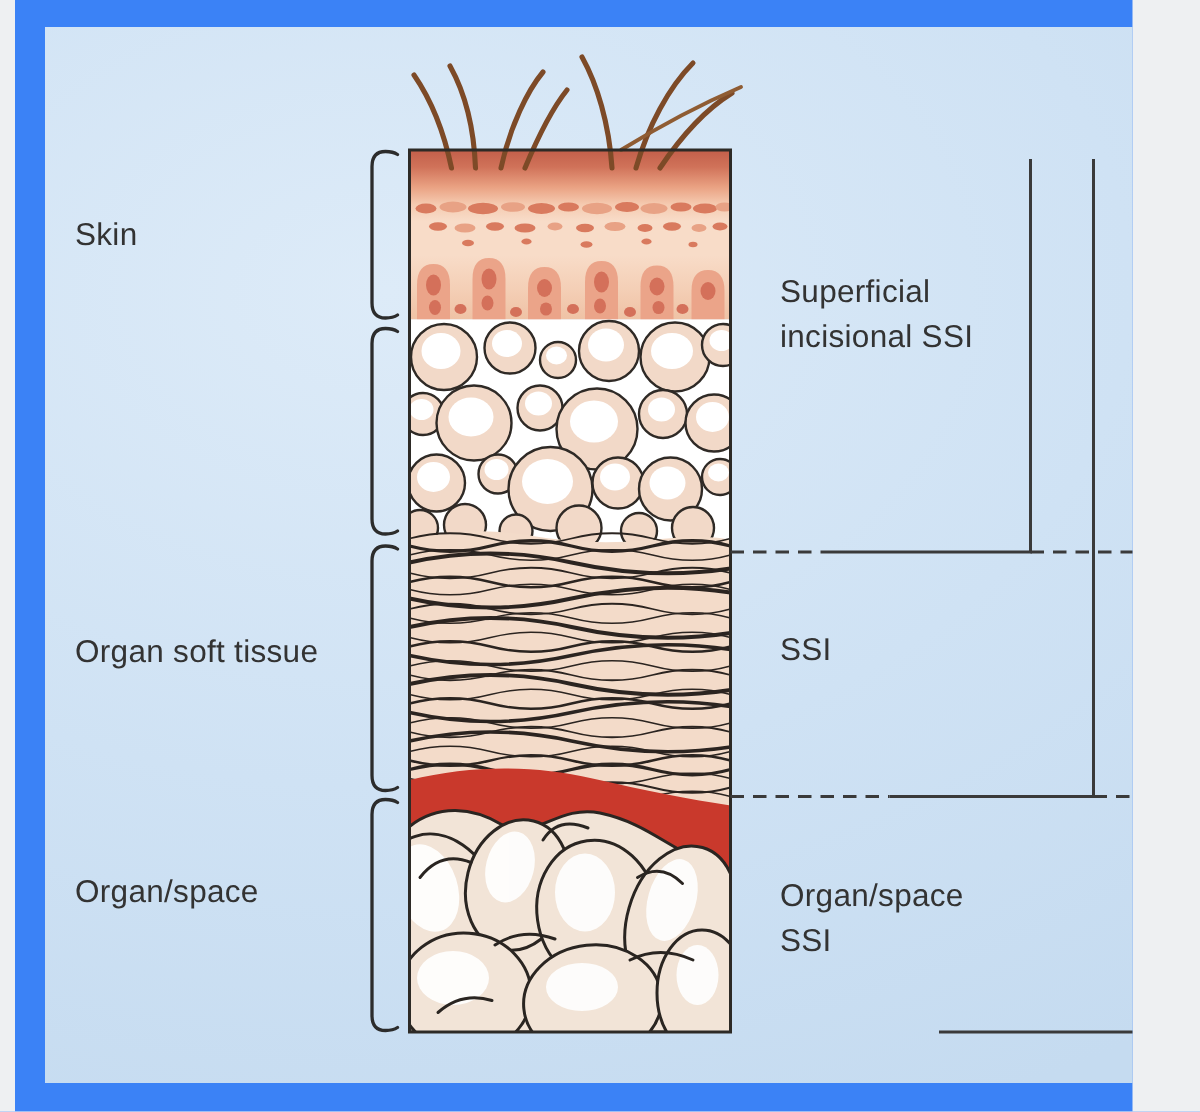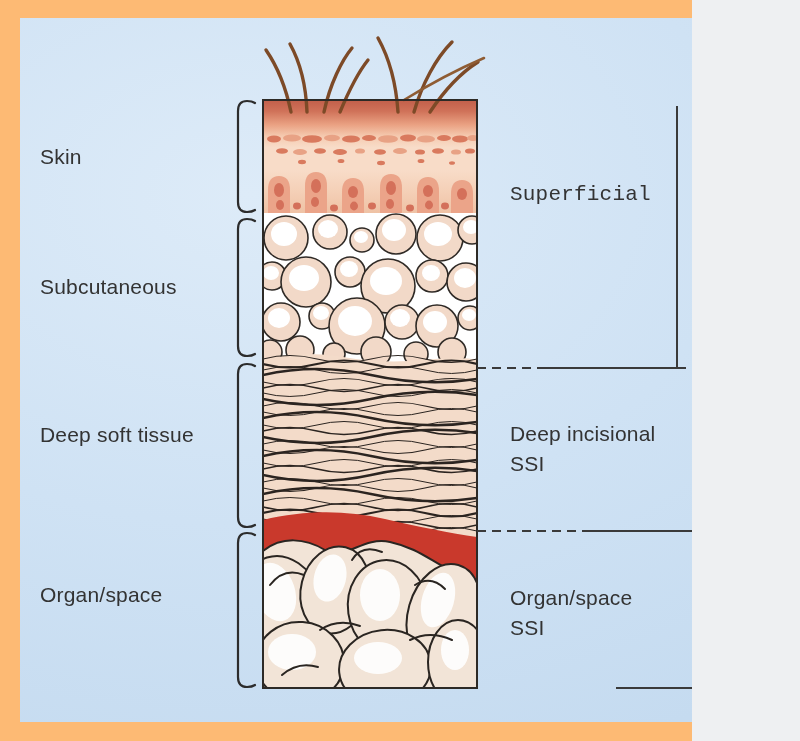--- a/index.html
+++ b/index.html
@@ -1,19 +1,20 @@
 <!DOCTYPE html>
 <html><head>
 <meta charset="utf-8">
 <style>
   html,body{margin:0;padding:0;background:#eef0f2;}
   #stage{
-    position:relative;width:692px;height:741px;overflow:hidden;
-    background:#fdba74;
+    position:relative;width:745px;height:741px;overflow:hidden;
+    background:#3b82f6;
     font-family:"Liberation Sans","DejaVu Sans",sans-serif;
+    margin-left:10px;
   }
   #panel{
     position:absolute;left:20px;top:18px;width:761px;height:704px;
     background:radial-gradient(ellipse 900px 600px at 30% 25%, #ddebf8 0%, #cfe2f4 55%, #c5dbf0 100%);
   }
   svg.art{position:absolute;left:0;top:0;}
   .label{
     position:absolute;color:#333333;font-size:21px;line-height:30px;
     letter-spacing:0.2px;white-space:nowrap;
   }
@@ -256,33 +257,32 @@
         <line x1="477" y1="531" x2="583" y2="531"></line>
         <line x1="719" y1="531" x2="777" y2="531"></line>
       </g>
     </g>
   </svg>
 
   <div class="label" style="left:40px;top:142px;">
     <span>Skin</span>
   </div>
   <div class="label" style="left:40px;top:272px;">
-    <span>Subcutaneous</span>
   </div>
   <div class="label" style="left:40px;top:420px;">
-    <span>Deep soft tissue</span>
+    <span>Organ soft tissue</span>
   </div>
   <div class="label" style="left:40px;top:580px;">
     <span>Organ/space</span>
   </div>
 
-  <div class="label" style="left:510px;top:180px;font-family:Liberation Mono, monospace;">
+  <div class="label" style="left:510px;top:180px;">
     <span>Superficial</span>
+    <span>incisional SSI</span>
   </div>
   <div class="label" style="left:510px;top:419px;">
-    <span>Deep incisional</span>
     <span>SSI</span>
   </div>
   <div class="label" style="left:510px;top:583px;">
     <span>Organ/space</span>
     <span>SSI</span>
   </div>
 </div>
 
 </body></html>

